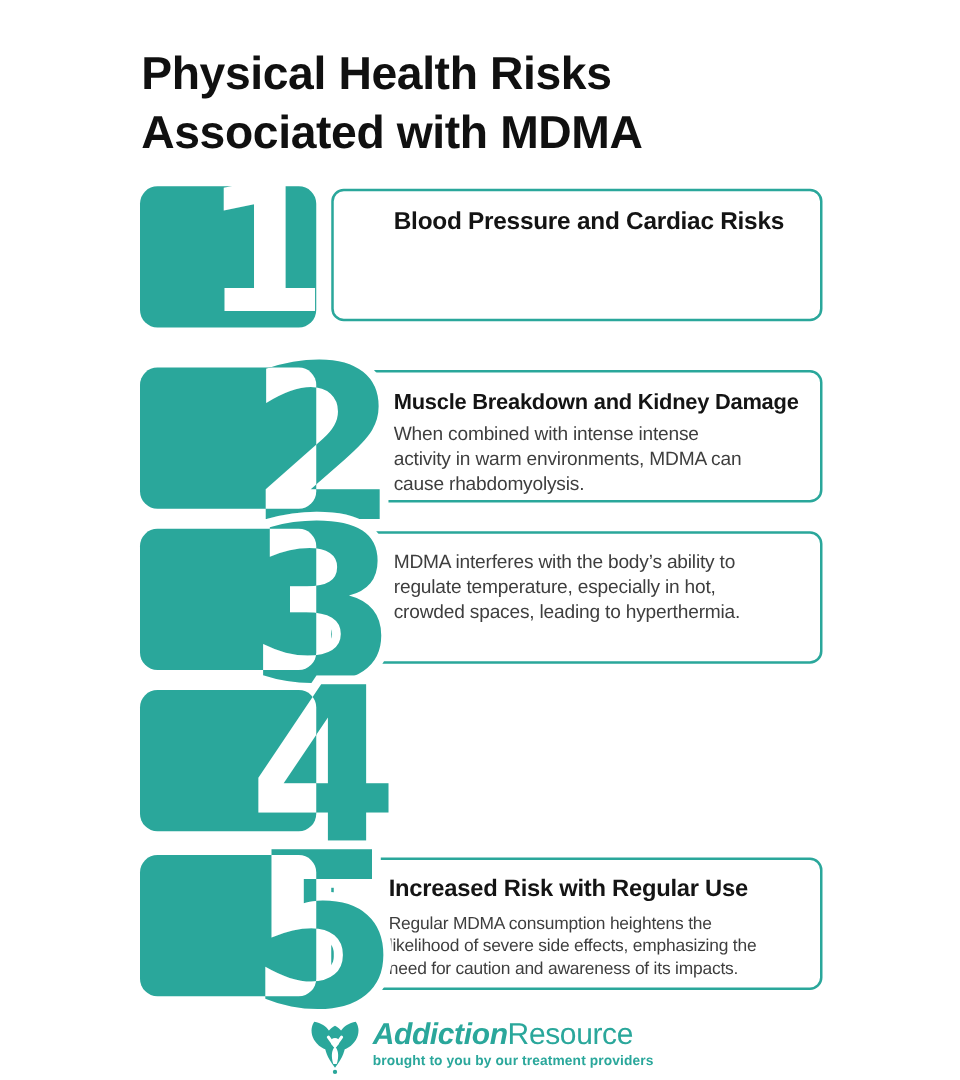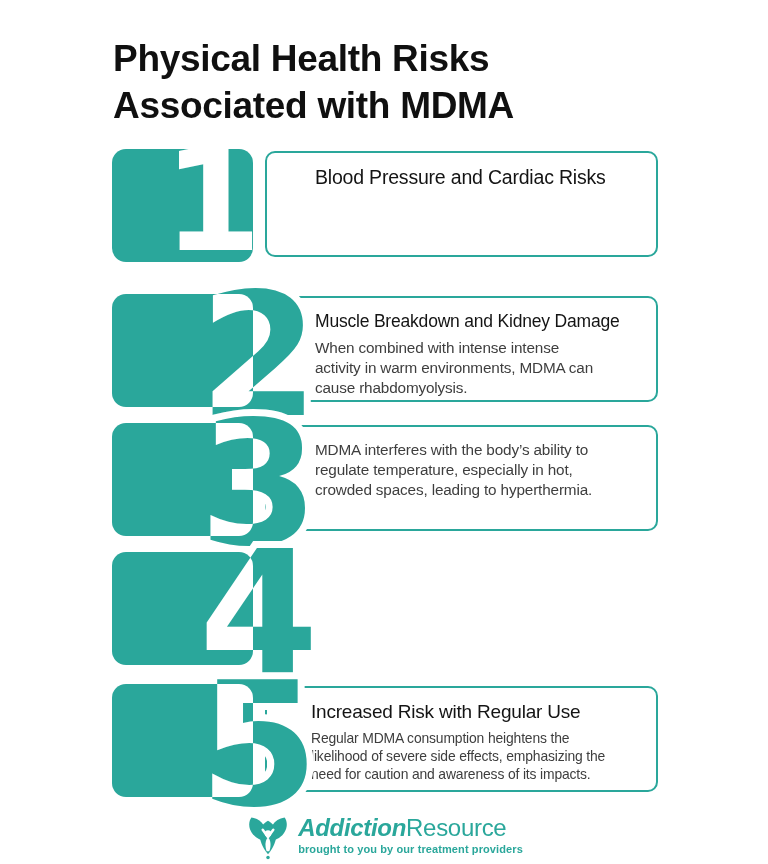--- a/index.html
+++ b/index.html
@@ -22,21 +22,21 @@
   .row-2,.row-3{margin-bottom:16px;padding-left:32px;}
   .row-4{margin-bottom:19px;}
   .row-5{margin-bottom:0;}
 
   .card{
     position:absolute;left:153px;right:0;top:2px;bottom:5px;
     background:#fff;border:2px solid var(--teal);border-radius:10px;
     box-sizing:border-box;padding:13px 6px 0 48px;
   }
   .heading{
-    font-weight:400;color:#141414;font-size:20px;letter-spacing:-0.2px;
+    font-weight:700;color:#141414;font-size:20px;letter-spacing:-0.2px;
     white-space:nowrap;margin:0 0 6px 0;
   }
   .row-1 .heading{font-size:19.5px;}
   .row-2 .heading{font-size:17.5px;}
   .row-5 .heading{font-size:19px;}
   .desc{
     font-size:15.3px;line-height:1.3;color:var(--body);
     letter-spacing:-0.15px;white-space:pre-line;
   }
   .row-5 .desc{font-size:13.9px;}

